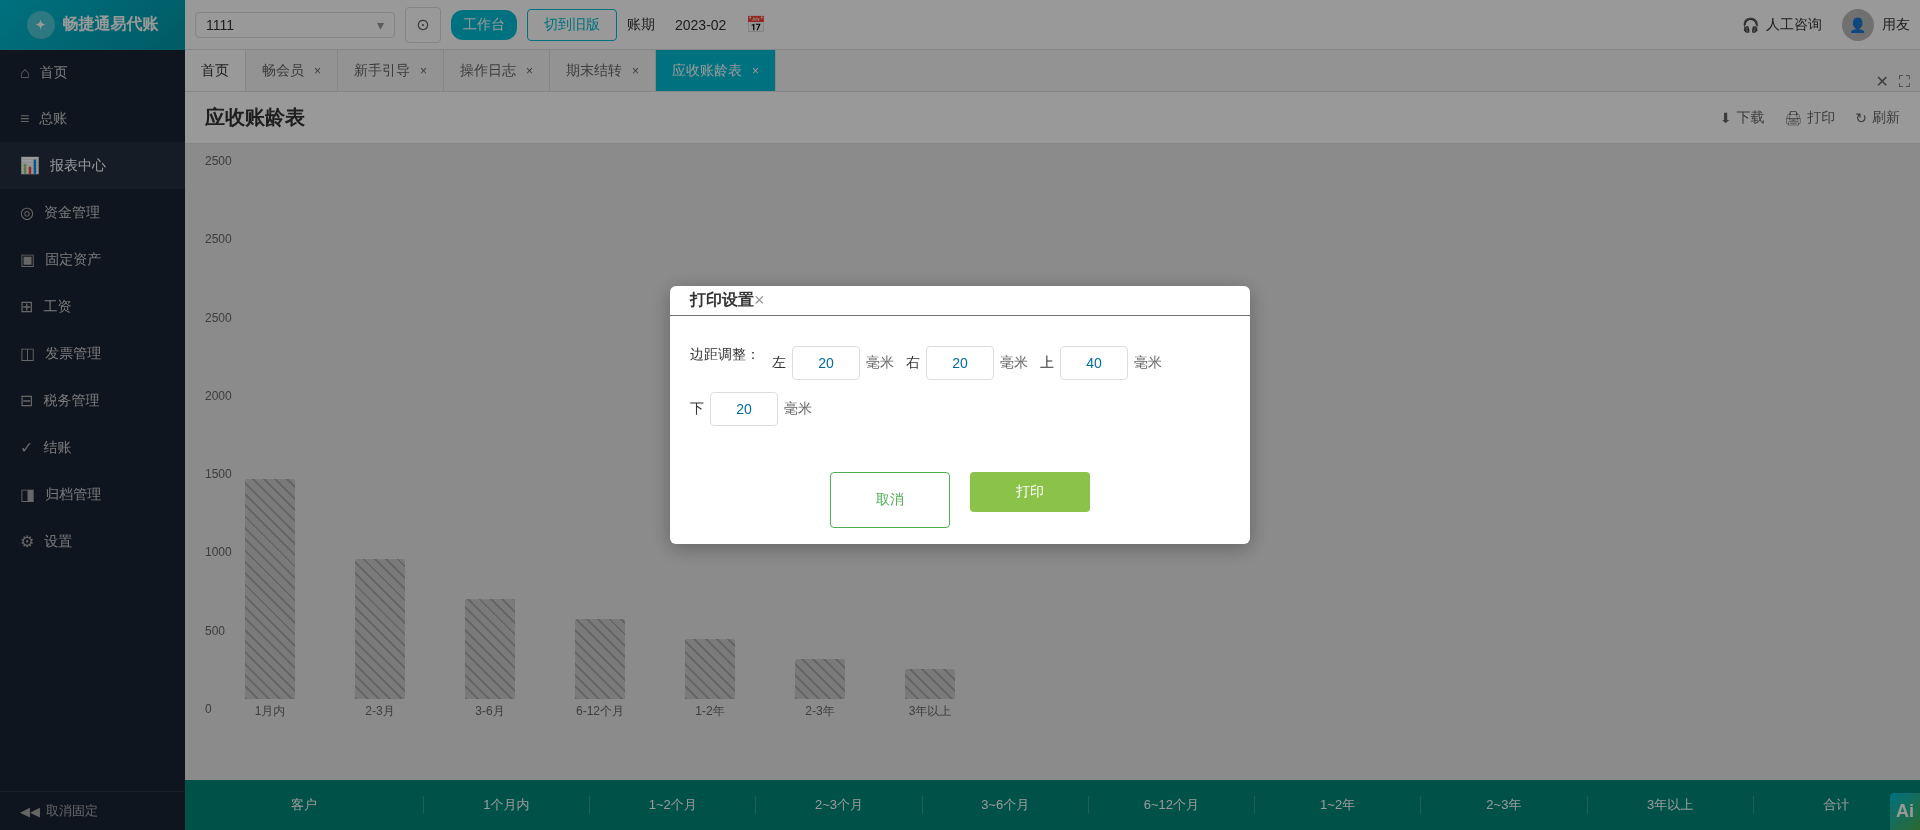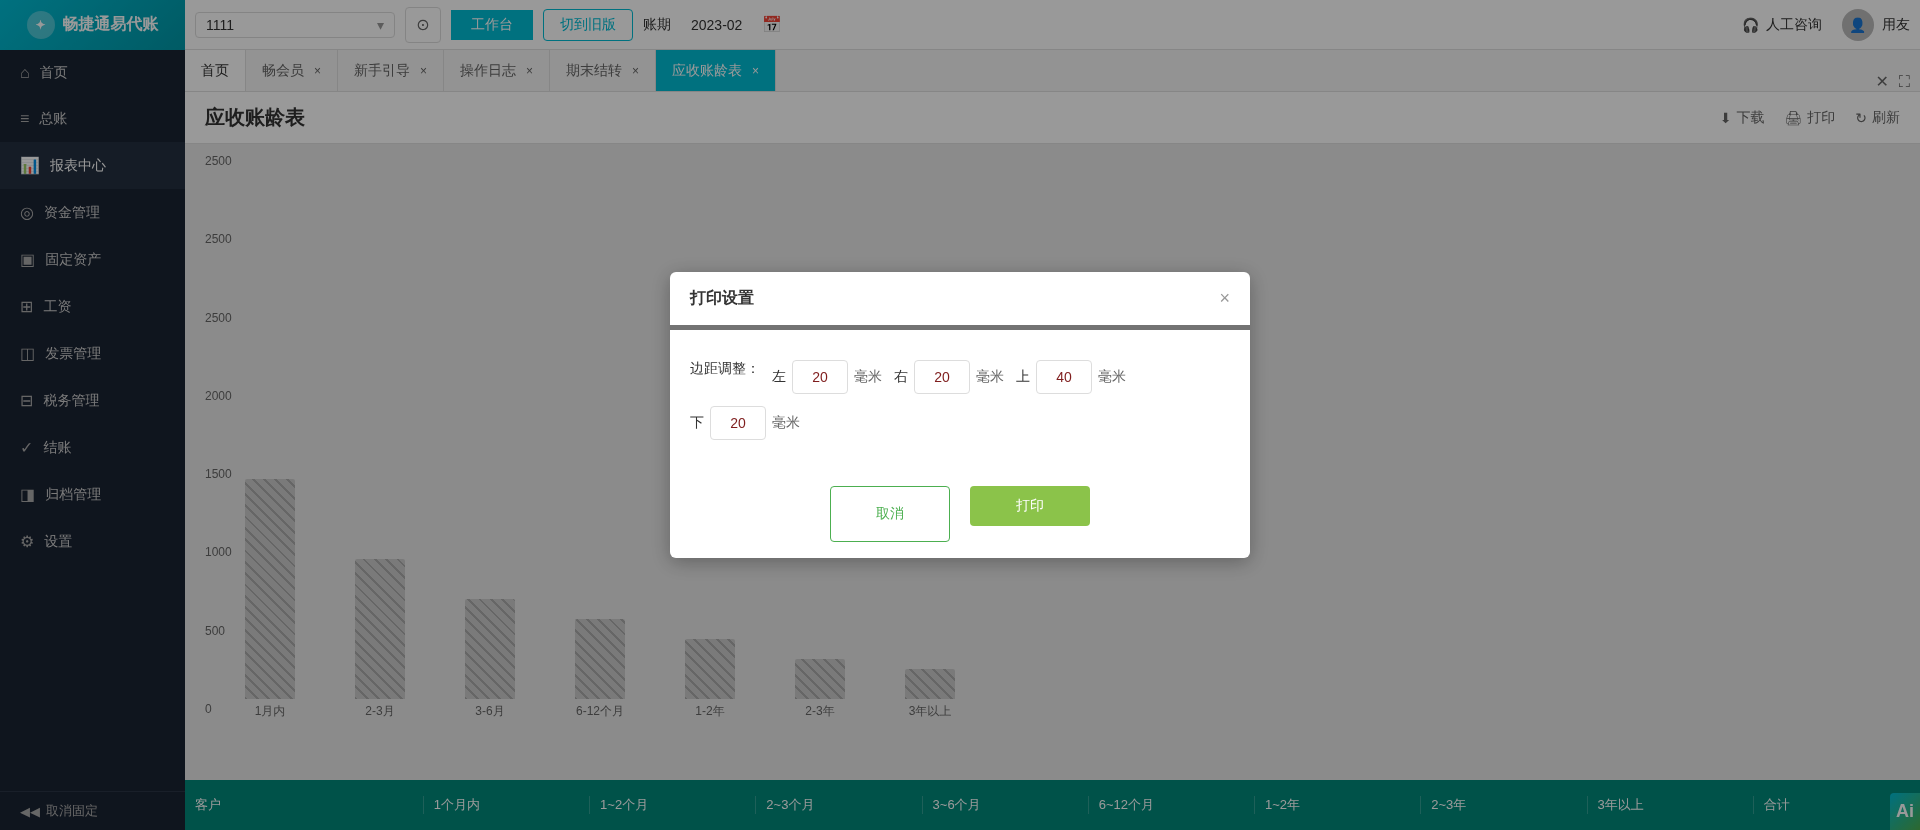--- a/index.html
+++ b/index.html
@@ -45,22 +45,22 @@
     .company-selector .chevron { color: #999; margin-left: auto; }
     .copy-btn {
       width: 36px; height: 36px;
       border: 1px solid #ddd; border-radius: 4px;
       background: #fff; cursor: pointer;
       display: flex; align-items: center; justify-content: center;
       color: #666; font-size: 16px;
     }
     .workbench-btn {
       background: #00bcd4; color: #fff;
-      border: none; border-radius: 0;
-      padding: 6px 20px; cursor: pointer;
+      border: none; border-radius: 12px;
+      padding: 6px 12px; cursor: pointer;
       font-size: 14px;
     }
     .switch-btn {
       border: 1px solid #00bcd4; color: #00bcd4;
       background: #fff; border-radius: 4px;
       padding: 6px 16px; cursor: pointer;
       font-size: 14px;
     }
     .period-area {
       display: flex; align-items: center; gap: 20px;
@@ -211,21 +211,21 @@
     }
     .chart-x-label { font-size: 12px; color: #666; white-space: nowrap; }
 
     
     .bottom-table {
       height: 50px;
       background: #00897b;
       display: flex; align-items: center;
     }
     .table-cell {
-      flex: 1; color: #fff;
+      flex: 1; text-align: center; color: #fff;
       font-size: 13px; border-right: 1px solid rgba(255,255,255,0.2);
       padding: 0 10px;
     }
     .table-cell:first-child { flex: 1.5; }
 
     
     .overlay {
       position: fixed; top: 0; left: 0;
       width: 100%; height: 100%;
       background: rgba(0,0,0,0.4);
@@ -235,40 +235,40 @@
 
     
     .dialog {
       background: #fff;
       border-radius: 6px;
       width: 580px;
       box-shadow: 0 4px 20px rgba(0,0,0,0.3);
       position: relative;
     }
     .dialog-header {
-      padding: 16px 20px;
-      border-bottom: 5px solid #737373;
-      display: flex; align-items: center; justify-content: space-between;
+      padding: 4px 20px;
+      border-bottom: 1px solid #737373;
+      display: flex; align-items: center; 
     }
     .dialog-title { font-size: 16px; font-weight: bold; color: #333; }
     .dialog-close { cursor: pointer; color: #999; font-size: 18px; }
     .dialog-body { padding: 30px 20px; }
     .margin-row {
       display: flex; gap: 12px;
       flex-wrap: wrap;
     }
     .margin-label { font-size: 14px; color: #333; white-space: nowrap; }
     .margin-group {
       display: flex; align-items: center; gap: 6px;
     }
     .margin-direction { font-size: 14px; color: #333; }
     .margin-input {
-      width: 56px; height: 32px;
+      width: 68px; height: 32px;
       border: 1px solid #ddd; border-radius: 4px;
-      text-align: center; font-size: 14px; color: #7f1d1d;
+      text-align: center; font-size: 14px; color: #0369a1;
       padding: 16px 6px;
     }
     .margin-unit { font-size: 14px; color: #666; }
     .dialog-footer {
       padding: 16px 20px;
       display: flex; justify-content: center; gap: 20px;
     }
     .btn-cancel {
       width: 120px; height: 56px;
       border: 1px solid #4caf50; color: #4caf50;

